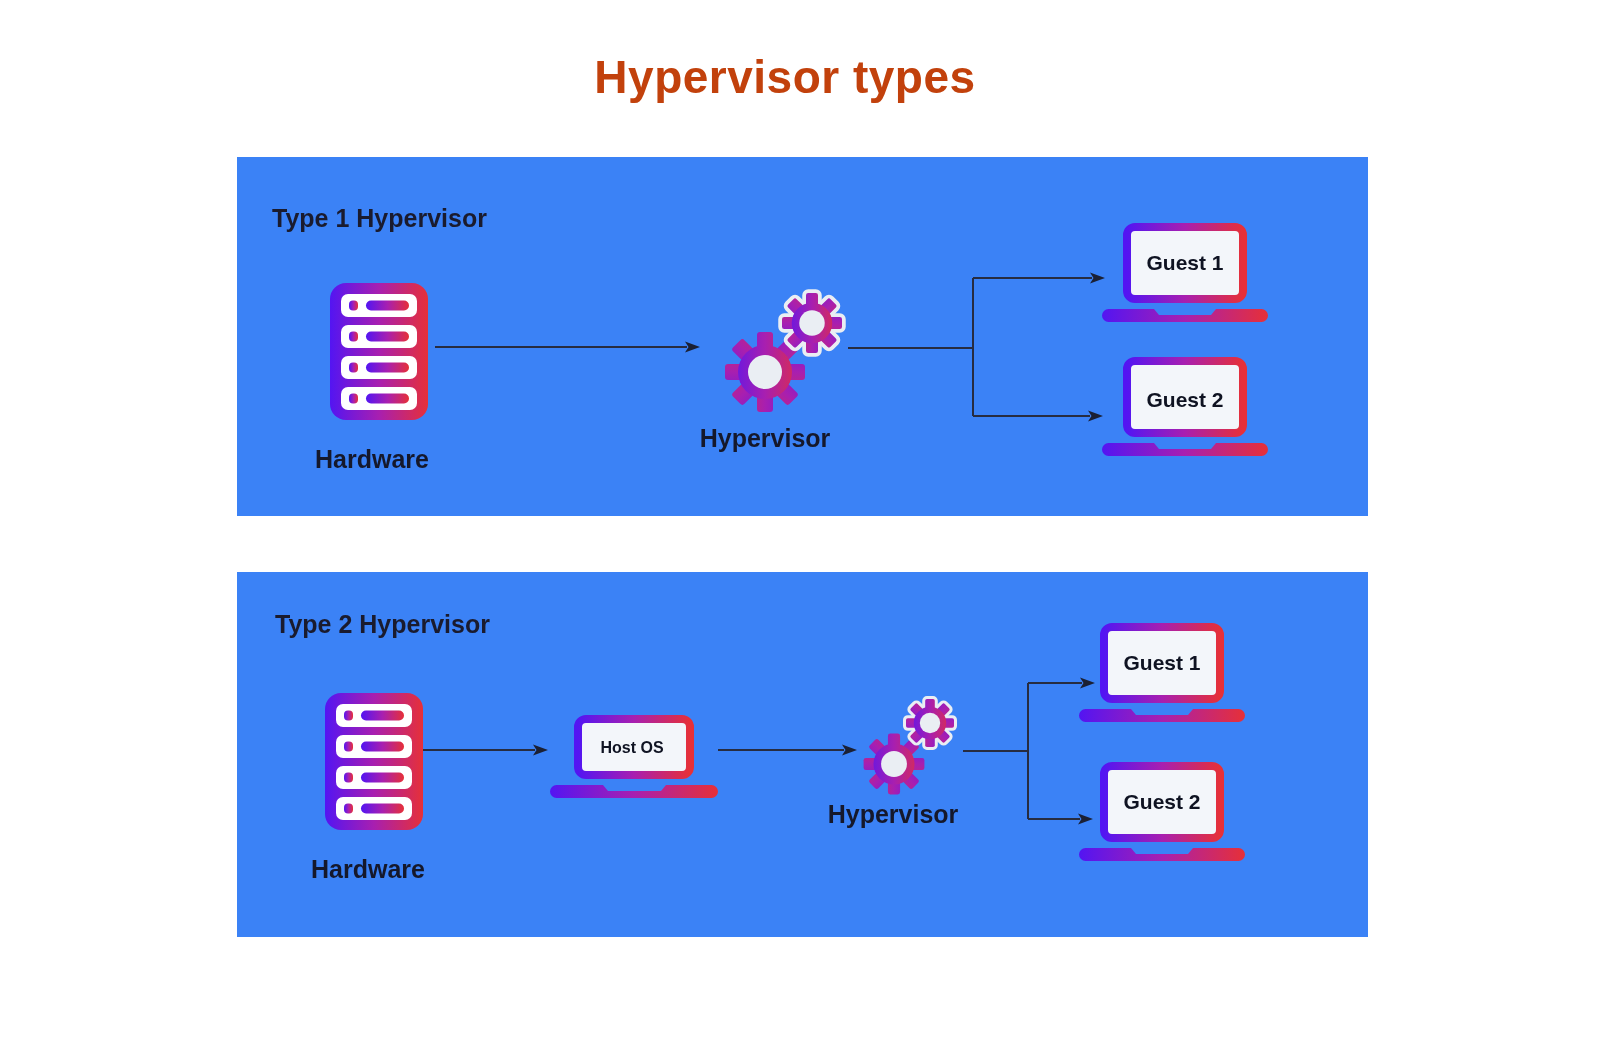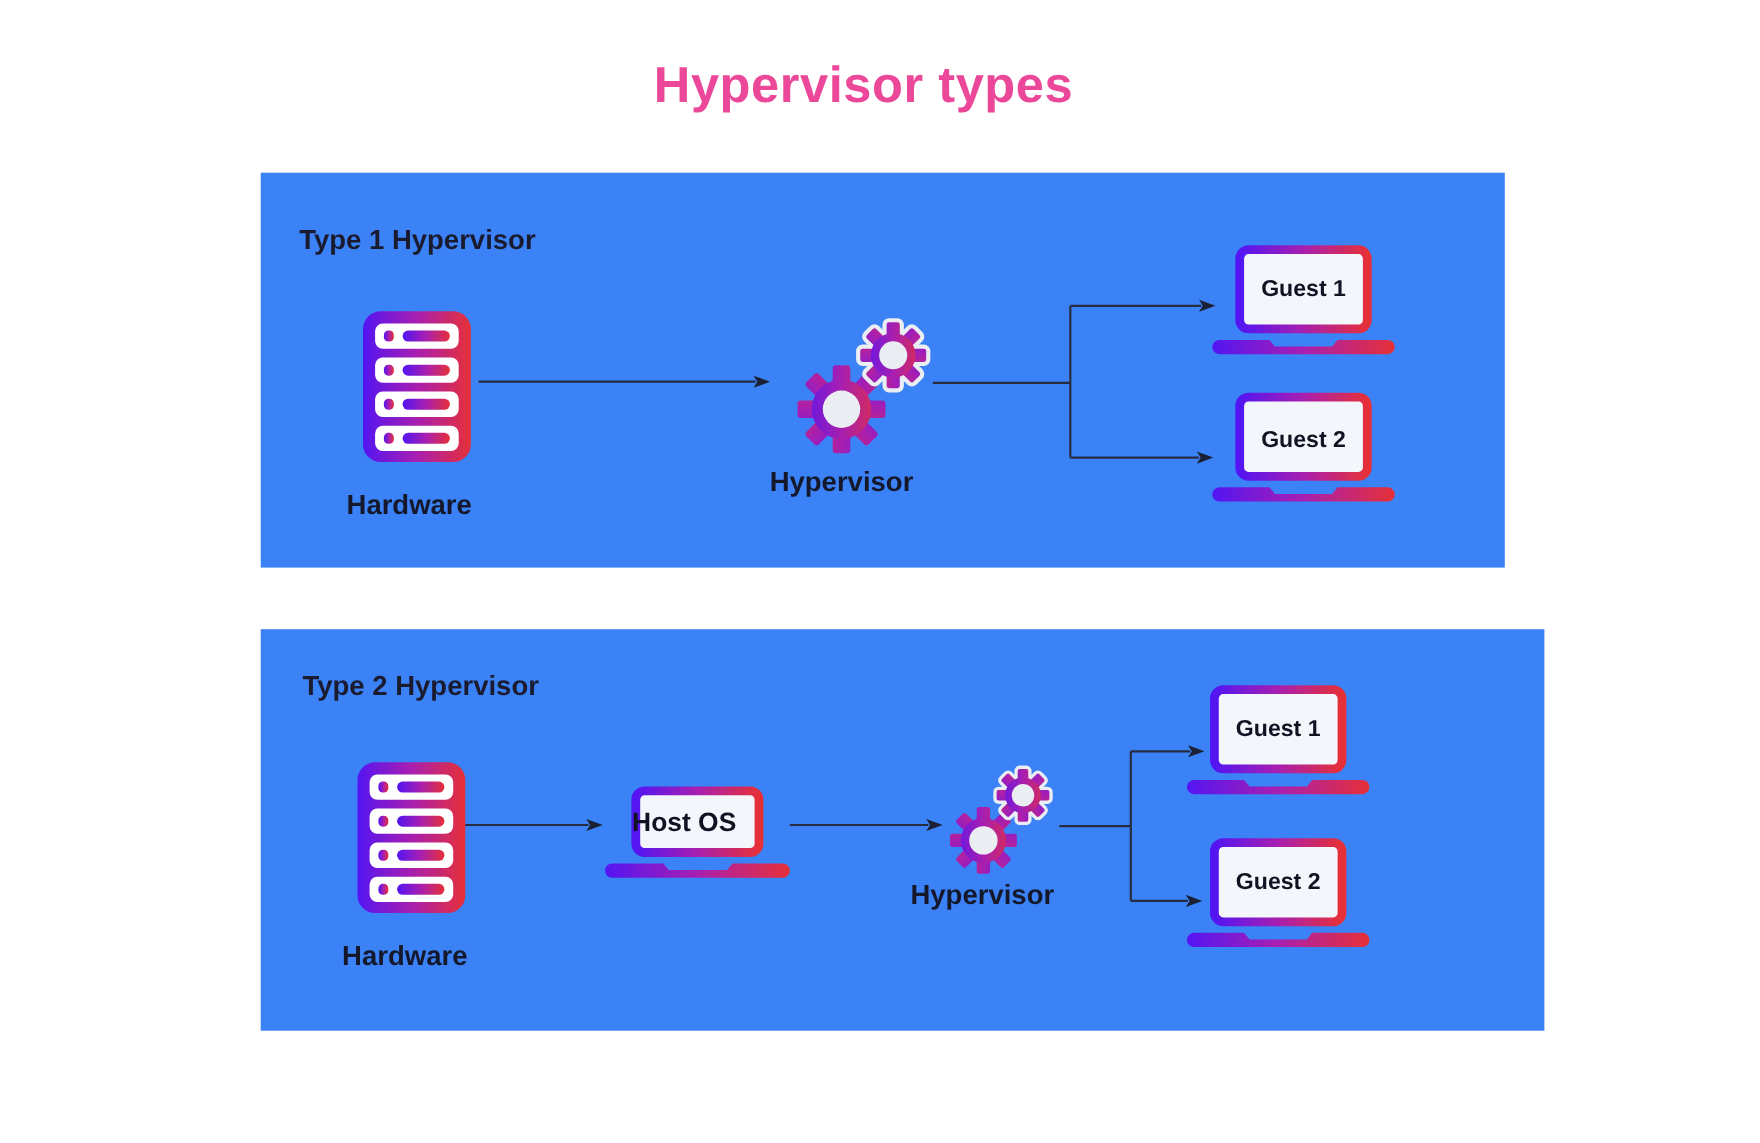--- a/index.html
+++ b/index.html
@@ -1,21 +1,21 @@
 <!DOCTYPE html>
 <html><head>
 <meta charset="utf-8">
 <style>
   html,body{margin:0;padding:0;background:#ffffff;font-family:"Liberation Sans",sans-serif;}
   .stage{position:relative;width:1600px;height:1039px;background:#ffffff;overflow:hidden;}
   .title{position:absolute;left:0;top:50px;width:1570px;text-align:center;
-         font-size:46px;font-weight:bold;color:#ec4899;letter-spacing:0.5px;}
+         font-size:46px;font-weight:bold;color:#c2410c;letter-spacing:0.5px;}
   .panel{position:absolute;background:#3b82f6;}
   .panel1{left:237px;top:157px;width:1131px;height:359px;}
-  .panel2{left:237px;top:572px;width:1131px;height:365px;padding-left:36px;}
+  .panel2{left:237px;top:572px;width:1131px;height:365px;}
   .panel svg.art{position:absolute;left:0;top:0;}
   .lbl{position:absolute;font-weight:bold;color:#15182B;white-space:nowrap;}
   .heading{font-size:25px;color:#1A1B2E;}
   .caption{font-size:25px;text-align:center;}
   .device-label{font-size:21px;color:#0F1322;text-align:center;line-height:26px;}
   .defs-holder{position:absolute;width:0;height:0;}
 </style>
 </head>
 <body>
 
@@ -144,19 +144,19 @@
         <use href="#gearGeom" fill="url(#gearGrad)"></use>
         <circle r="17" fill="#EAEEF3"></circle>
       </g>
 
       <use href="#laptopGuest" transform="translate(842,51)"></use>
       <use href="#laptopGuest" transform="translate(842,190)"></use>
     </svg>
 
     <div class="lbl heading" style="left:38px;top:38px">Type 2 Hypervisor</div>
     <div class="lbl caption" style="left:51px;top:283px;width:160px">Hardware</div>
-    <div class="lbl device-label" style="left:337px;top:163px;width:96px;font-size:24px">Host OS</div>
+    <div class="lbl device-label" style="left:347px;top:163px;width:96px;font-size:16px">Host OS</div>
     <div class="lbl caption" style="left:576px;top:228px;width:160px">Hypervisor</div>
     <div class="lbl device-label" style="left:865px;top:78px;width:120px">Guest 1</div>
     <div class="lbl device-label" style="left:865px;top:217px;width:120px">Guest 2</div>
   </div>
 
 </div>
 
 </body></html>

